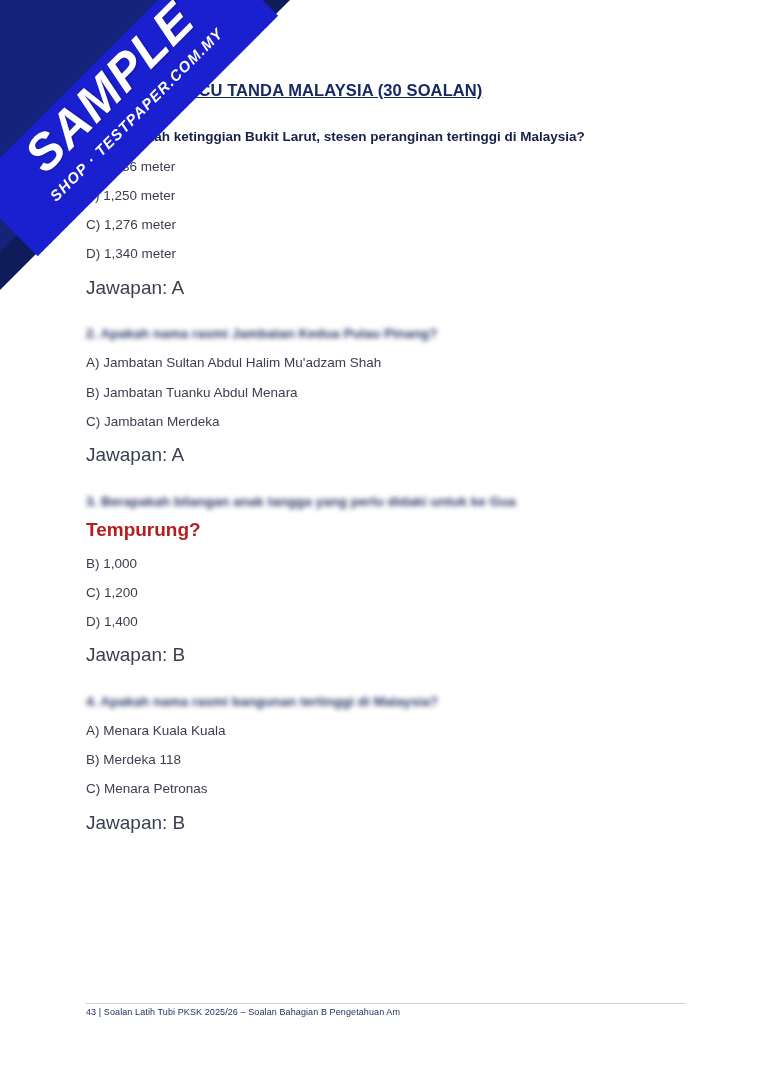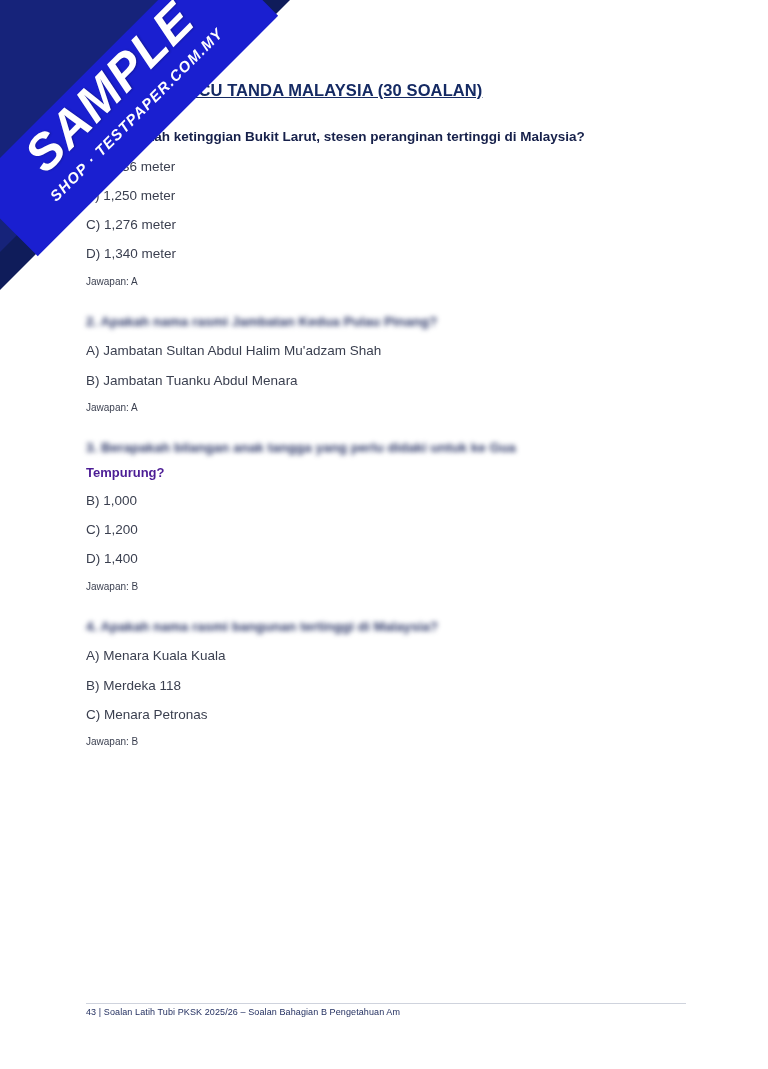--- a/index.html
+++ b/index.html
@@ -50,37 +50,37 @@
     font-weight: bold;
     color: #16204a;
     margin: 0 0 10px 0;
     line-height: 1.5;
   }
   .q-text.blurred {
     color: #2a3566;
     filter: blur(2.6px);
   }
   .q-text-cont {
-    font-size: 13px;
-    font-weight: bold;
-    color: #4c1d95;
+    font-size: 19px;
+    font-weight: bold;
+    color: #b91c1c;
     margin: -6px 0 10px 0;
     line-height: 1.5;
   }
 
   .opt {
     font-size: 13.5px;
     color: #3a3f4f;
     margin: 0 0 11px 0;
     line-height: 1.35;
     font-weight: 400;
   }
 
   .ans {
-    font-size: 10px;
+    font-size: 19px;
     color: #3a3f4f;
     margin: 0 0 2px 0;
     line-height: 1.35;
   }
 
   .footer-rule {
     position: absolute;
     left: 86px;
     top: 1003px;
     width: 600px;
@@ -167,20 +167,21 @@
       <p class="opt">B) 1,250 meter</p>
       <p class="opt">C) 1,276 meter</p>
       <p class="opt">D) 1,340 meter</p>
       <p class="ans">Jawapan: A</p>
     </div>
 
     <div class="question-block">
       <p class="q-text blurred">2. Apakah nama rasmi Jambatan Kedua Pulau Pinang?</p>
       <p class="opt">A) Jambatan Sultan Abdul Halim Mu'adzam Shah</p>
       <p class="opt">B) Jambatan Tuanku Abdul Menara</p>
+      <p class="opt">C) Jambatan Merdeka</p>
       <p class="ans">Jawapan: A</p>
     </div>
 
     <div class="question-block">
       <p class="q-text blurred">3. Berapakah bilangan anak tangga yang perlu didaki untuk ke Gua</p>
       <p class="q-text-cont">Tempurung?</p>
       <p class="opt">B) 1,000</p>
       <p class="opt">C) 1,200</p>
       <p class="opt">D) 1,400</p>
       <p class="ans">Jawapan: B</p>

